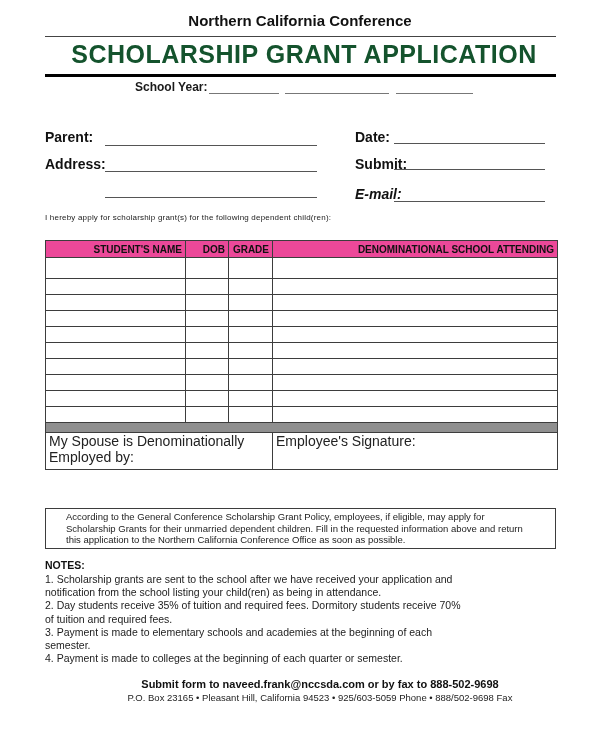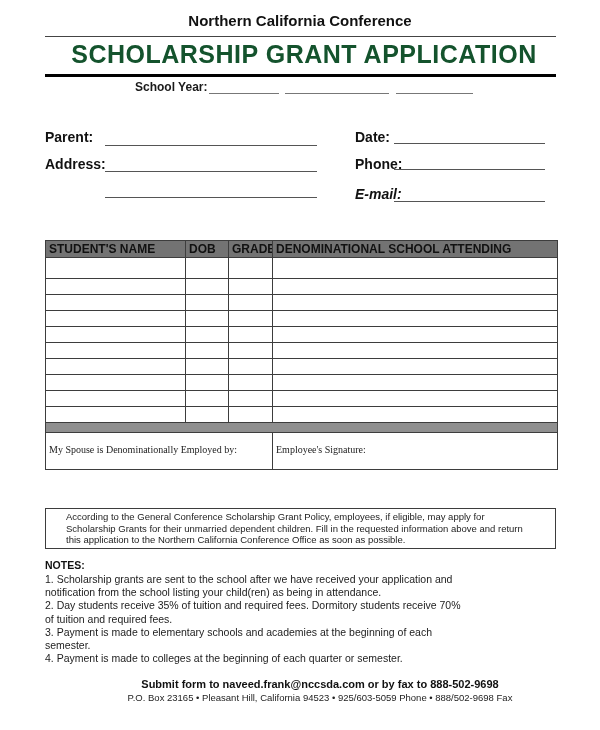--- a/index.html
+++ b/index.html
@@ -66,34 +66,33 @@
 
   
   .student-table {
     position: absolute; top: 240px; left: 45px;
     border-collapse: collapse; table-layout: fixed; width: 512px;
   }
   .student-table th, .student-table td {
     border: 1px solid #3d3d3d; padding: 0 3px; overflow: hidden;
   }
   .student-table th {
-    background: #737373; height: 17px;
-    font-size: 12px; font-weight: bold; text-align: left;
+    background: #ec4899; height: 17px;
+    font-size: 10px; font-weight: bold; text-align: right;
     color: #111; white-space: nowrap;
   }
   .student-table td { height: 16px; background: #fff; }
   .student-table tr.first td { height: 21px; }
   .sep-row td {
     background: #8f8f8f; height: 10px; border-left: 1px solid #3d3d3d;
     border-right: 1px solid #3d3d3d; padding: 0;
   }
   .spouse-row td {
-    height: 37px; vertical-align: top; font-size: 10px; color: #222;
-    padding: 11px 3px;
-    font-family: Liberation Serif, serif;
+    height: 37px; vertical-align: top; font-size: 14px; color: #222;
+    padding: 0 3px;
   }
 
   
   .policy-box {
     position: absolute; top: 508px; left: 45px; width: 511px;
     border: 1px solid #3d3d3d; padding: 2px 20px;
     font-size: 9.5px; line-height: 1.23; color: #1c1c1c;
   }
 
   
@@ -129,27 +128,28 @@
 
   <div class="school-year-row"><span>School Year:</span><span class="sy-seg sy1"></span><span class="sy-seg sy2"></span><span class="sy-seg sy3"></span></div>
 
   <div class="field-label lbl-parent">Parent:</div>
   <div class="field-line ln-parent"></div>
   <div class="field-label lbl-date">Date:</div>
   <div class="field-line ln-date"></div>
 
   <div class="field-label lbl-address">Address:</div>
   <div class="field-line ln-address"></div>
-  <div class="field-label lbl-phone">Phone:</div>
+  <div class="field-label lbl-phone">Submit:</div>
   <div class="field-line ln-phone"></div>
 
   <div class="field-line ln-address2"></div>
   <div class="field-label lbl-email">E-mail:</div>
   <div class="field-line ln-email"></div>
 
+  <div class="apply-line">I hereby apply for scholarship grant(s) for the following dependent child(ren):</div>
 
   <table class="student-table">
     <colgroup>
       <col style="width:140px">
         <col style="width:43px">
         <col style="width:44px">
         <col style="width:285px">
     </colgroup>
     <thead>
       <tr>

